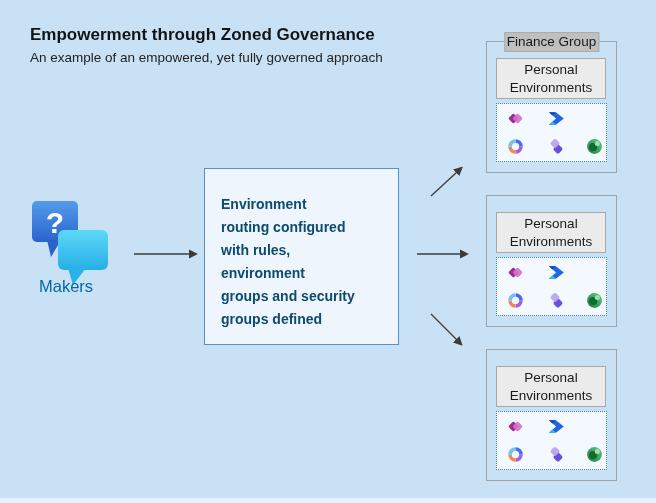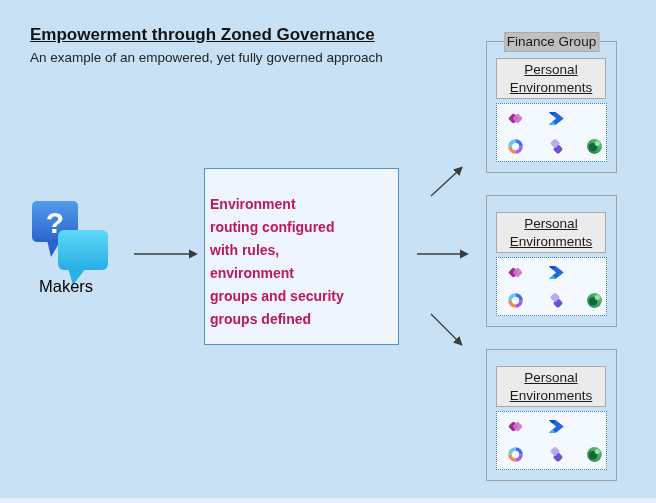--- a/index.html
+++ b/index.html
@@ -1,37 +1,37 @@
 <!DOCTYPE html>
 <html><head>
 <meta charset="utf-8">
 <style>
   html,body{margin:0;padding:0;background:#fff;}
   .canvas{position:relative;width:656px;height:503px;background:#c8e1f4;overflow:hidden;
           font-family:"Liberation Sans",sans-serif;}
   .bottom-strip{position:absolute;left:0;bottom:0;width:656px;height:5px;background:#e7effa;}
-  .title{position:absolute;left:30px;top:25px;font-size:17px;font-weight:bold;color:#141414;white-space:nowrap;text-decoration:underline;}
+  .title{position:absolute;left:30px;top:25px;font-size:17px;font-weight:bold;color:#141414;white-space:nowrap;}
   .subtitle{position:absolute;left:30px;top:50px;font-size:13.5px;color:#232323;white-space:nowrap;text-align:right;}
 
   .makers-svg{position:absolute;left:30px;top:196px;width:80px;height:92px;}
-  .makers-label{position:absolute;left:39px;top:277px;font-size:16.5px;color:#000000;}
+  .makers-label{position:absolute;left:39px;top:277px;font-size:16.5px;color:#0369a1;}
 
   .central-box{position:absolute;left:204px;top:168px;width:195px;height:177px;background:#eef5fc;
                border:1.5px solid #4e94cf;box-sizing:border-box;}
-  .central-text{margin:24px 10px 0 5px;font-size:14px;font-weight:bold;line-height:23px;
-                color:#be185d;white-space:pre-line;}
+  .central-text{margin:24px 10px 0 16px;font-size:14px;font-weight:bold;line-height:23px;
+                color:#0c4a6e;white-space:pre-line;}
 
   .group{position:absolute;left:486px;width:131px;height:132px;border:1px solid #a2a2a2;box-sizing:border-box;}
   .group.g0{top:41px}.group.g1{top:195px}.group.g2{top:349px}
   .group-header{position:absolute;top:-10px;left:50%;transform:translateX(-50%);background:#bfbfbf;
                 border:1px solid #ababab;padding:0 2px;height:18px;line-height:18px;font-size:13.5px;
                 color:#1a1a1a;white-space:nowrap;}
   .pe-box{position:absolute;left:9px;top:16px;width:110px;height:41px;background:#ebebeb;
           border:1px solid #a8a8a8;box-sizing:border-box;display:flex;align-items:center;
-          justify-content:center;text-align:center;font-size:13.5px;line-height:18px;color:#1a1a1a;text-decoration:underline;}
+          justify-content:center;text-align:center;font-size:13.5px;line-height:18px;color:#1a1a1a;}
   .dotted-box{position:absolute;left:9px;top:61px;width:111px;height:59px;background:#f3f9fe;
               border:1.5px dotted #2e7fd6;box-sizing:border-box;}
   .pi{position:absolute;width:19px;height:19px;}
   .pi svg{width:100%;height:100%;display:block;}
   .pi.p1{left:9px;top:5px}.pi.p2{left:50px;top:5px}
   .pi.p3{left:9px;top:33px}.pi.p4{left:50px;top:33px}.pi.p5{left:88px;top:33px}
 
   .overlay{position:absolute;left:0;top:0;width:656px;height:503px;pointer-events:none;}
   .defs-hidden{position:absolute;width:0;height:0;overflow:hidden;}
 </style>

